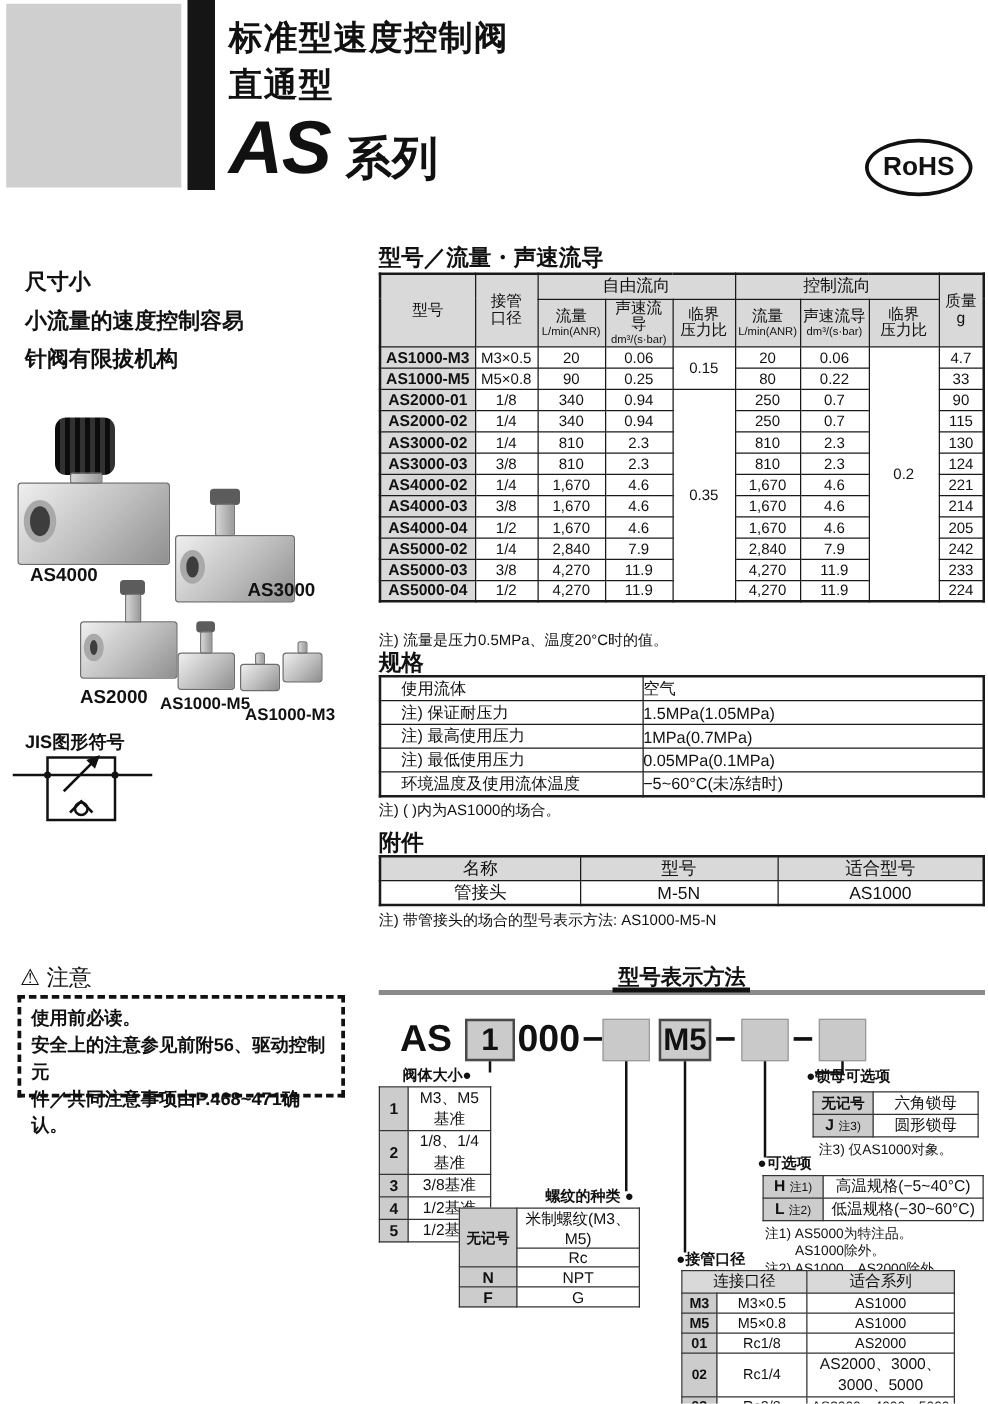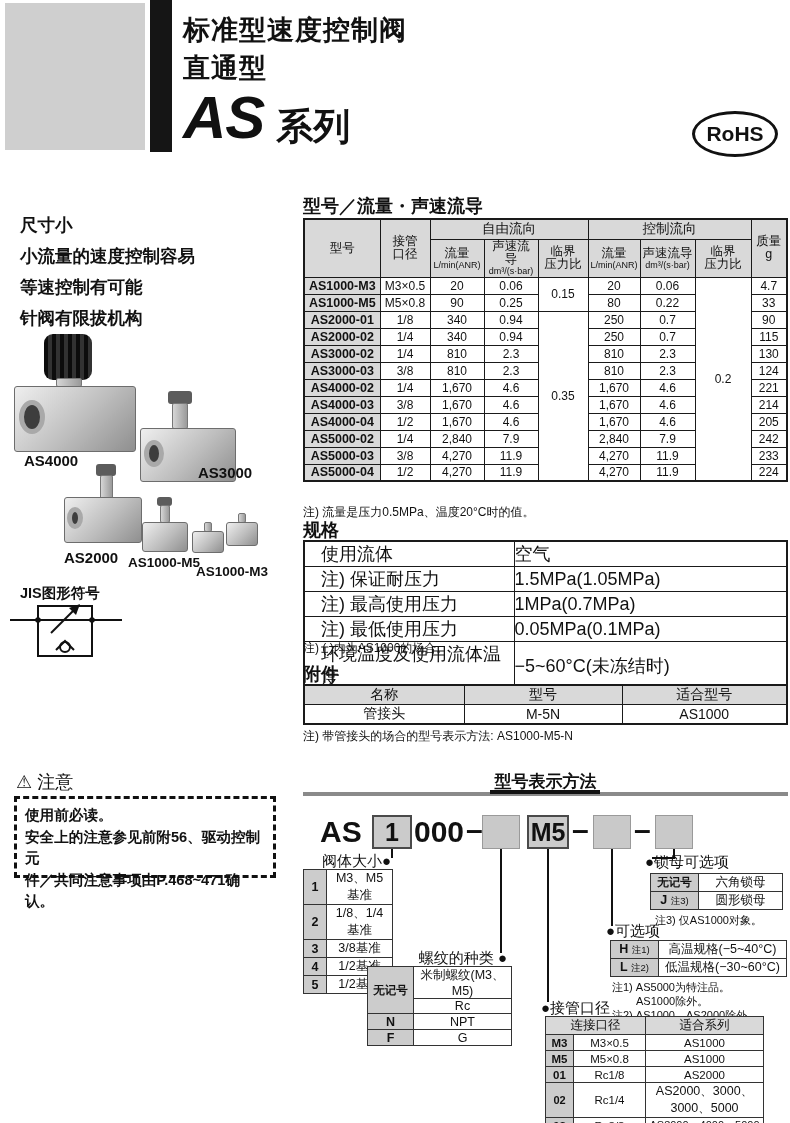--- a/index.html
+++ b/index.html
@@ -38,39 +38,39 @@
   .ft{border:2px solid #1a1a1a}
   .ft td{border:1px solid #1a1a1a;text-align:center;font-size:12px;height:17px;padding:0 2px}
   .ft .hc{background:#d9d9d9;font-size:12.5px}
   .ft .span-h{font-size:13.5px}
   .ft .model{font-weight:bold;background:#d9d9d9;font-size:12.5px}
   .pre{white-space:pre-line}
   .unit{font-size:9px;line-height:10px}
   .hl{line-height:13px}
   
   .spec{border:2px solid #1a1a1a}
-  .spec td{border:1px solid #1a1a1a;font-size:18px;height:18px}
+  .spec td{border:1px solid #1a1a1a;font-size:13px;height:18px}
   .spec .lbl{padding-left:16px}
   .spec .val{text-align:left}
   .acc{border:2px solid #1a1a1a}
   .acc td{border:1px solid #1a1a1a;font-size:14px;height:18px;text-align:center}
   .acc .hc{background:#d9d9d9}
   
   .ord-title{left:303px;top:770px;width:485px;text-align:center;font-size:17px;font-weight:bold}
   .ord-underline{left:490px;top:790px;width:110px;height:4px;background:#111}
   .ord-bar{left:303px;top:792px;width:485px;height:4px;background:#8a8a8a}
   .code-txt{font-size:30px;font-weight:bold;line-height:34px}
   .code-box{width:40px;height:34px;display:flex;align-items:center;justify-content:center;
             font-size:25px;font-weight:bold;background:#cbcbcb;border:2px solid #4a4a4a}
   .code-box.empty{border:1px solid #9a9a9a;background:#c9c9c9}
   .ot{border:1px solid #333;background:#fff}
   .ot td{border:1px solid #333;text-align:center;font-size:12.5px;height:16px;padding:0 3px}
   .ot .code{background:#cccccc;font-weight:bold}
   .ot .hc{background:#d9d9d9}
-  .olabel{font-weight:normal;font-size:15px;white-space:nowrap}
+  .olabel{font-weight:bold;font-size:12px;white-space:nowrap}
   .onote{font-size:11px;line-height:14px}
   .ref{font-size:9.5px;font-weight:normal}
   .vline{position:absolute;width:2px;background:#111}
   .hline{position:absolute;height:2px;background:#111}
   .tiny{font-size:9.5px}
 </style>
 </head>
 <body>
 
 <div class="page">
@@ -81,21 +81,20 @@
   <div class="abs t2">直通型</div>
   <div class="abs series">
     <span class="as">AS</span>
     <span class="xl">系列</span>
   </div>
   <div class="abs rohs">RoHS</div>
 
   <div class="abs features">
     <div>尺寸小</div>
     <div>小流量的速度控制容易</div>
-    <div>等速控制有可能</div>
     <div>针阀有限拔机构</div>
   </div>
 
   <div class="abs pknob" style="left:44px;top:334px;width:48px;height:46px"></div>
   <div class="abs pstem" style="left:56px;top:378px;width:26px;height:9px"></div>
   <div class="abs pbody" style="left:14px;top:386px;width:122px;height:66px"></div>
   <div class="abs pport" style="left:19px;top:400px;width:26px;height:34px"></div>
   <div class="abs plabel" style="left:24px;top:452px">AS4000</div>
 
   <div class="abs pcap" style="left:168px;top:391px;width:24px;height:13px"></div>

